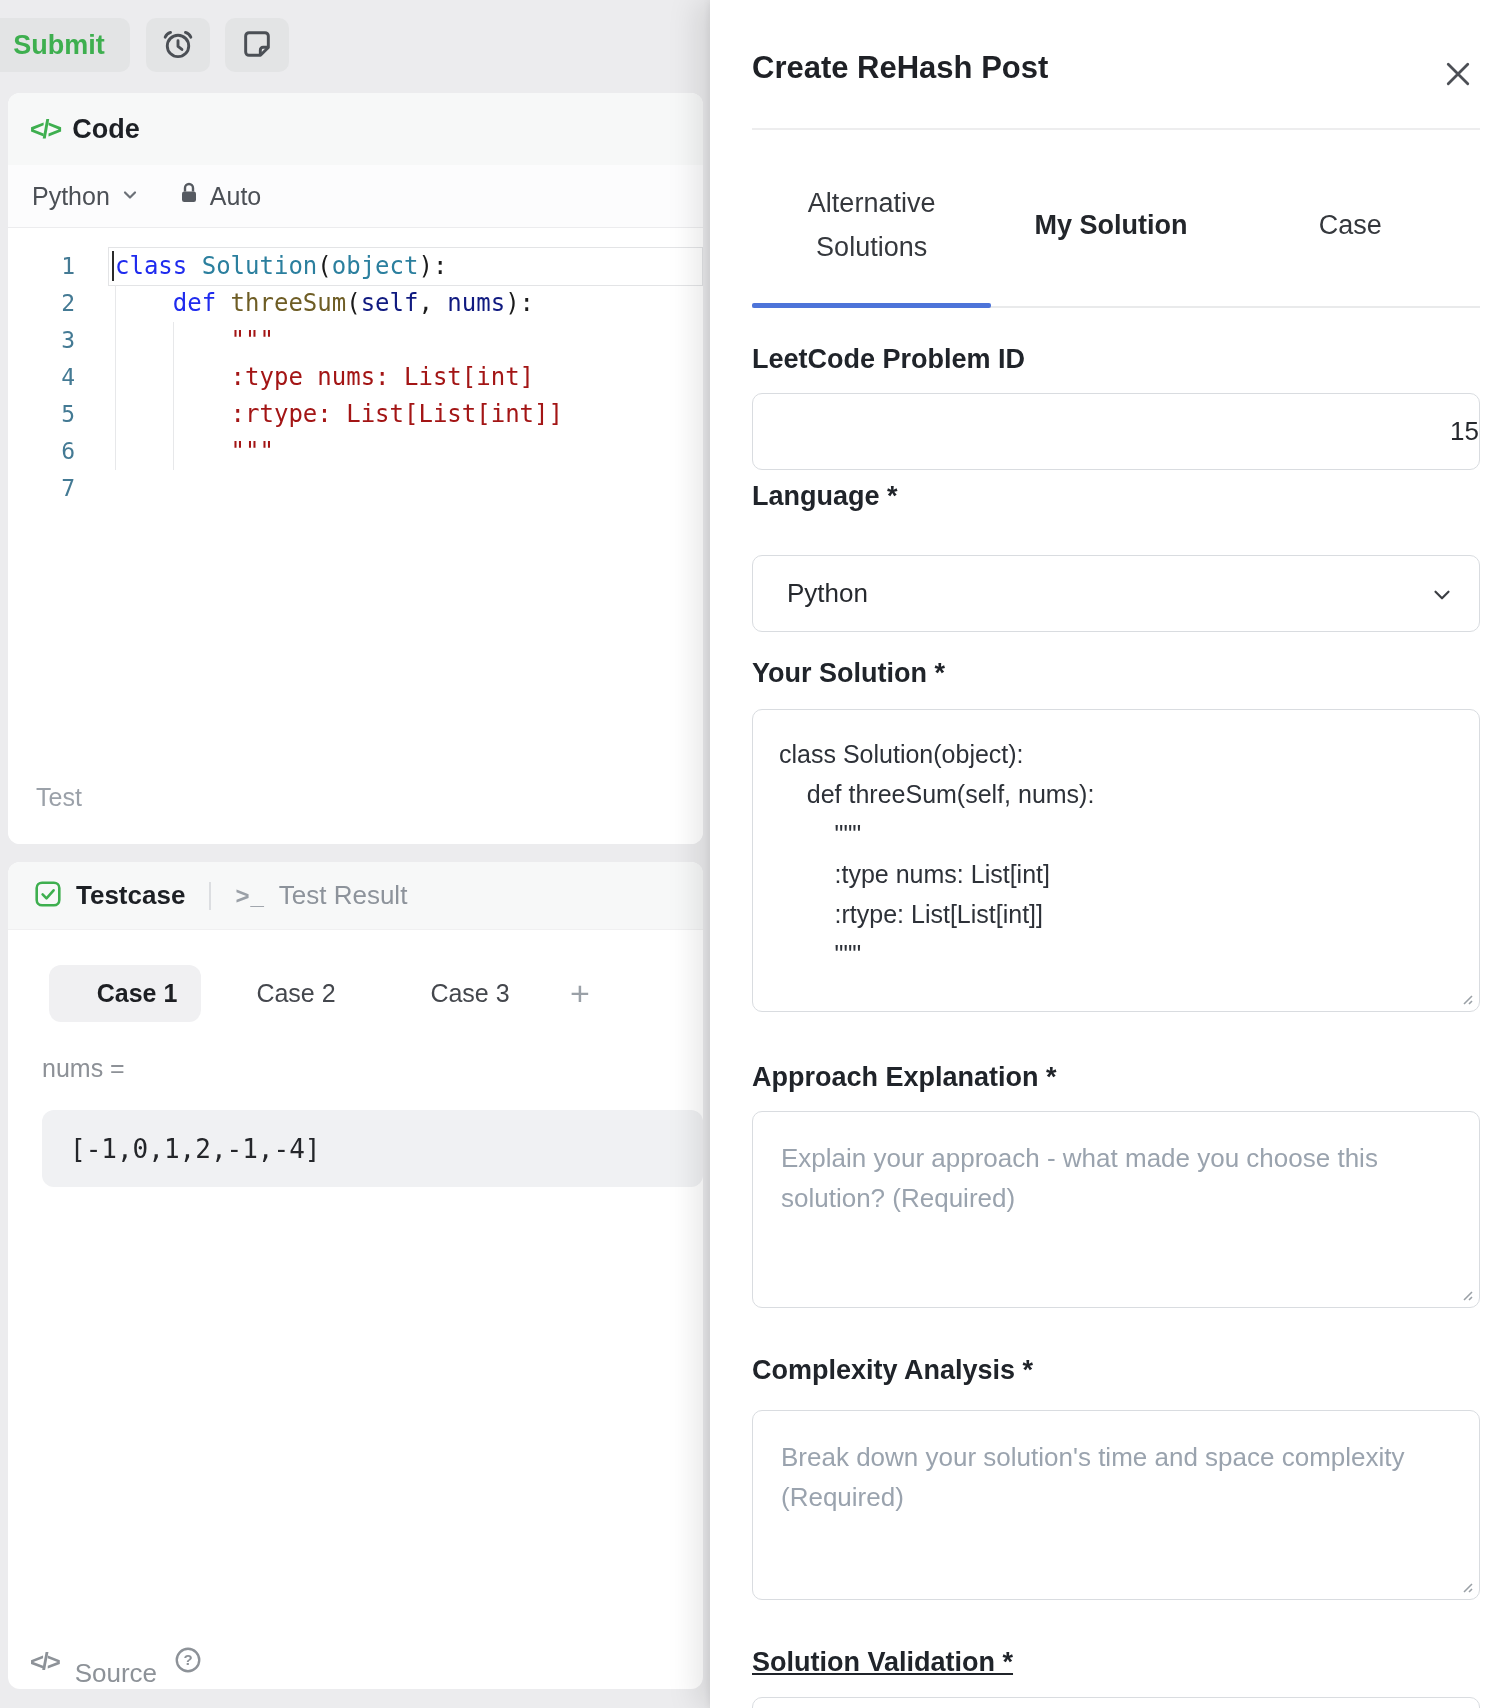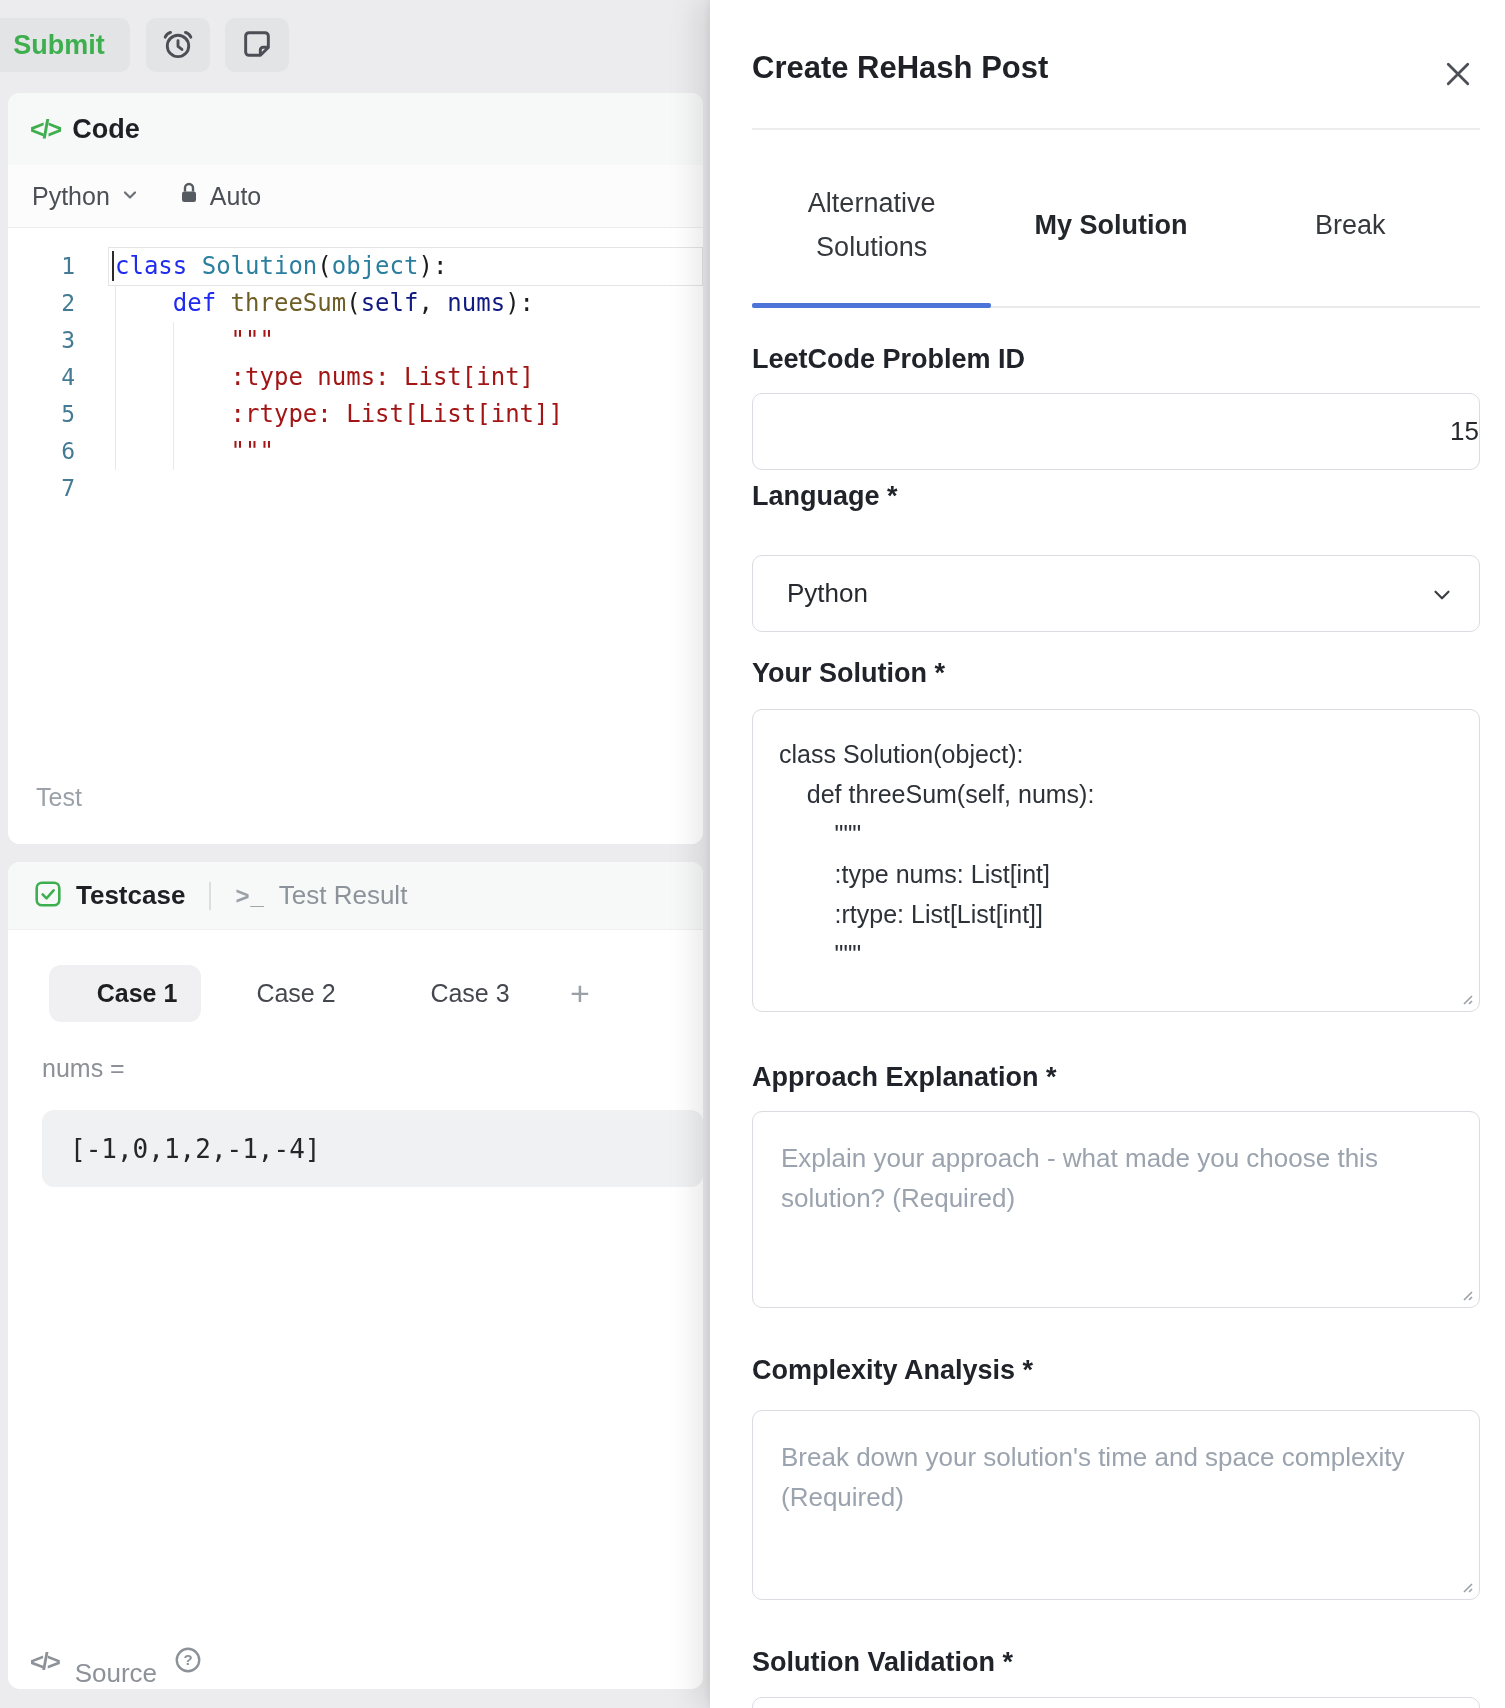--- a/index.html
+++ b/index.html
@@ -97,21 +97,21 @@
   .ta-plain { padding:26px 28px; font-size:26px; line-height:40px; color:#2d3138; }
   .ta-approach { top:1111px; height:197px; }
   .ta-complexity { top:1410px; height:190px; }
   .d-textarea::placeholder { color:#9aa3ae; opacity:1; }
   .resizer { position:absolute; width:16px; height:16px; pointer-events:none; }
   .lbl-problem { top:344px; } .inp-problem { top:393px; }
   .lbl-language { top:481px; } .sel-language { top:555px; }
   .lbl-solution { top:658px; }
   .lbl-approach { top:1062px; }
   .lbl-complexity { top:1355px; }
-  .lbl-validation { top:1647px; }
+  .lbl-validation { top:1647px;text-decoration:underline; }
   .inp-validation { top:1697px; height:70px; }
 </style>
 </head>
 <body>
 
 <div class="stage">
 
   <div class="topbar">
     <button class="submit-btn">Submit</button>
     <button class="icon-btn timer">
@@ -218,21 +218,21 @@
         <svg width="26" height="26" viewBox="0 0 24 24" fill="none">
           <path d="M3 3l18 18M21 3L3 21" stroke="#4c4f55" stroke-width="2.6" stroke-linecap="round"></path>
         </svg>
       </span>
     </button>
     <div class="title-divider"></div>
 
     <div class="drawer-tabs">
         <div class="drawer-tab">Alternative Solutions</div>
         <div class="drawer-tab active">My Solution</div>
-        <div class="drawer-tab">Break</div>
+        <div class="drawer-tab">Case</div>
       </div>
     <div class="tabs-border"></div>
     <div class="tabs-underline"></div>
 
     <label class="field-label lbl-problem">LeetCode Problem ID</label>
     <input class="d-input inp-problem" value="15" style="">
 
     <label class="field-label lbl-language">Language *</label>
     <div class="d-select sel-language">
       <span>Python</span>

